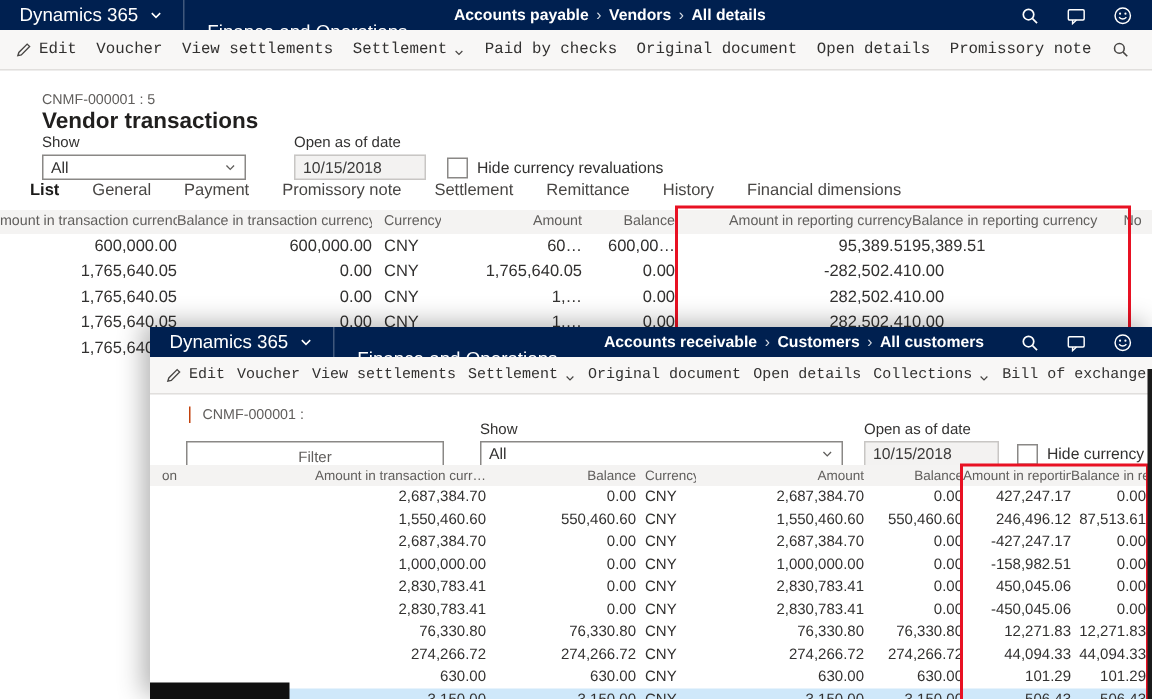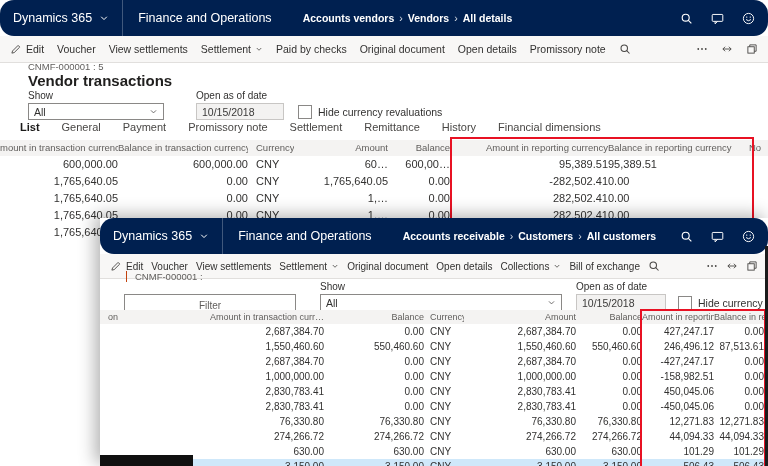--- a/index.html
+++ b/index.html
@@ -3,34 +3,34 @@
 <meta charset="utf-8">
 <style>
   html,body { margin:0; padding:0; }
   body {
     width:768px; height:466px; position:relative; overflow:hidden;
     background:#ffffff; color:#323130;
     font-family:"Liberation Sans", sans-serif;
   }
   .ic { display:block; }
   
-  .nav { height:36px; background:#002050; color:#fff; display:flex; align-items:center; overflow:hidden;border-radius:14px; }
+  .nav { height:20px; background:#002050; color:#fff; display:flex; overflow:hidden; }
   .brand { display:flex; align-items:center; gap:7px; padding:0 13px; font-size:12.5px; height:100%; }
   .brand .ic { width:10px; height:10px; }
   .app { padding:11px 15px; font-size:12.5px; height:100%; display:flex; align-items:center;
          border-left:1px solid rgba(255,255,255,.25); white-space:nowrap; }
   .crumbs { display:flex; align-items:center; margin-left:16px; font-size:10.5px; font-weight:bold; white-space:nowrap; }
   .crumb { margin-right:5px; }
   .crumb:not(:last-child)::after { content:"\203A"; font-weight:normal; opacity:.85; margin-left:5px; }
   .nav-icons { margin-left:auto; display:flex; align-items:center; gap:18px; padding-right:13px; }
   .nav-ic .ic { width:13px; height:13px; }
   
   .actions { height:26px; background:#f8f7f6; border-bottom:1px solid #e1dfdd; display:flex; align-items:center;
              gap:13px; padding:0 10px; font-size:10.5px; color:#323130; white-space:nowrap; overflow:hidden; }
-  .abtn { display:flex; align-items:center; gap:4px; flex:none; }
+  .abtn { display:flex; align-items:flex-end; gap:4px; flex:none;font-family:Liberation Mono, monospace; }
   .abtn .ic { width:12px; height:12px; color:#484644; }
   .abtn .chev { width:8px; height:8px; }
   .spacer { flex:1 1 0; min-width:0; }
   
   .v-record { position:absolute; top:61px; left:28px; font-size:9.5px; color:#605e5c; }
   .v-title  { position:absolute; top:72px; left:28px; font-size:15px; font-weight:bold; color:#201f1e; }
   .v-filters { position:absolute; top:90px; left:28px; display:flex; }
   .fgroup { display:flex; flex-direction:column; }
   .flabel { font-size:10px; height:13px; color:#323130; }
   .select { border:1px solid #8a8886; background:#fff; height:17px; box-sizing:border-box;
@@ -127,21 +127,21 @@
 
 <div class="nav">
   <div class="brand">
     <span>Dynamics 365</span>
     <svg class="ic">
         <use href="#i-chev"></use>
       </svg>
   </div>
   <div class="app">Finance and Operations</div>
   <div class="crumbs">
-    <span class="crumb">Accounts vendors</span>
+    <span class="crumb">Accounts payable</span>
     <span class="crumb">Vendors</span>
     <span class="crumb">All details</span>
   </div>
   <div class="nav-icons">
     <span class="nav-ic">
         <svg class="ic">
           <use href="#i-search"></use>
         </svg>
       </span>
     <span class="nav-ic">

